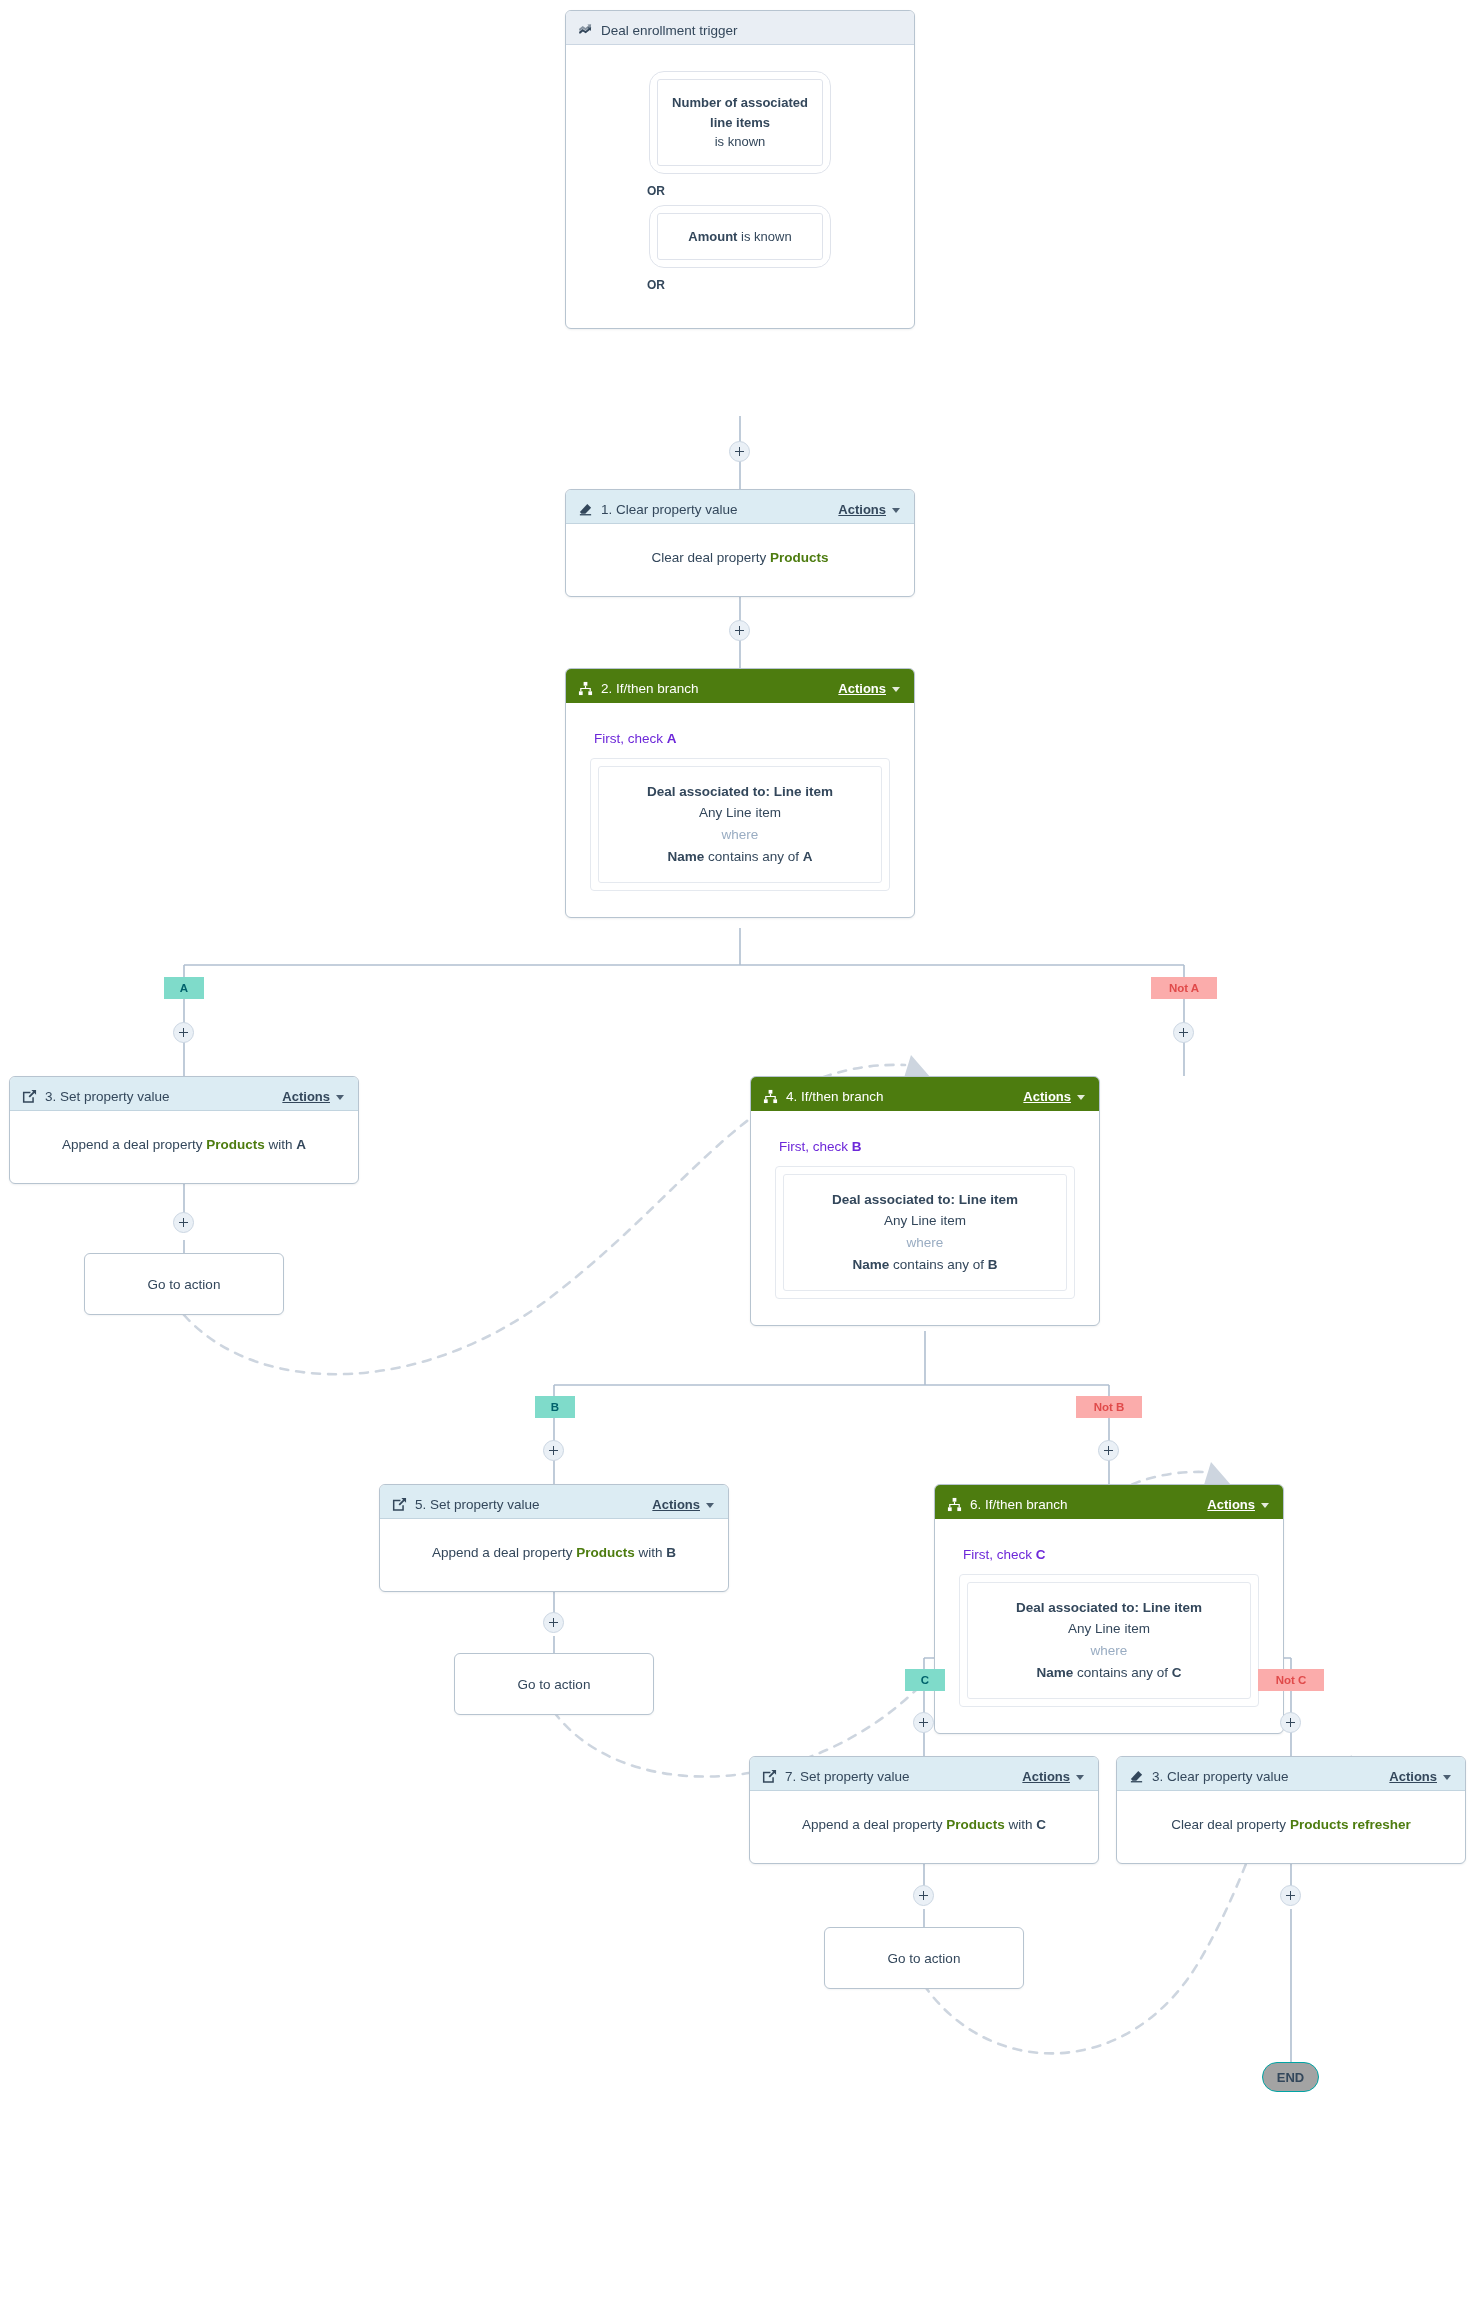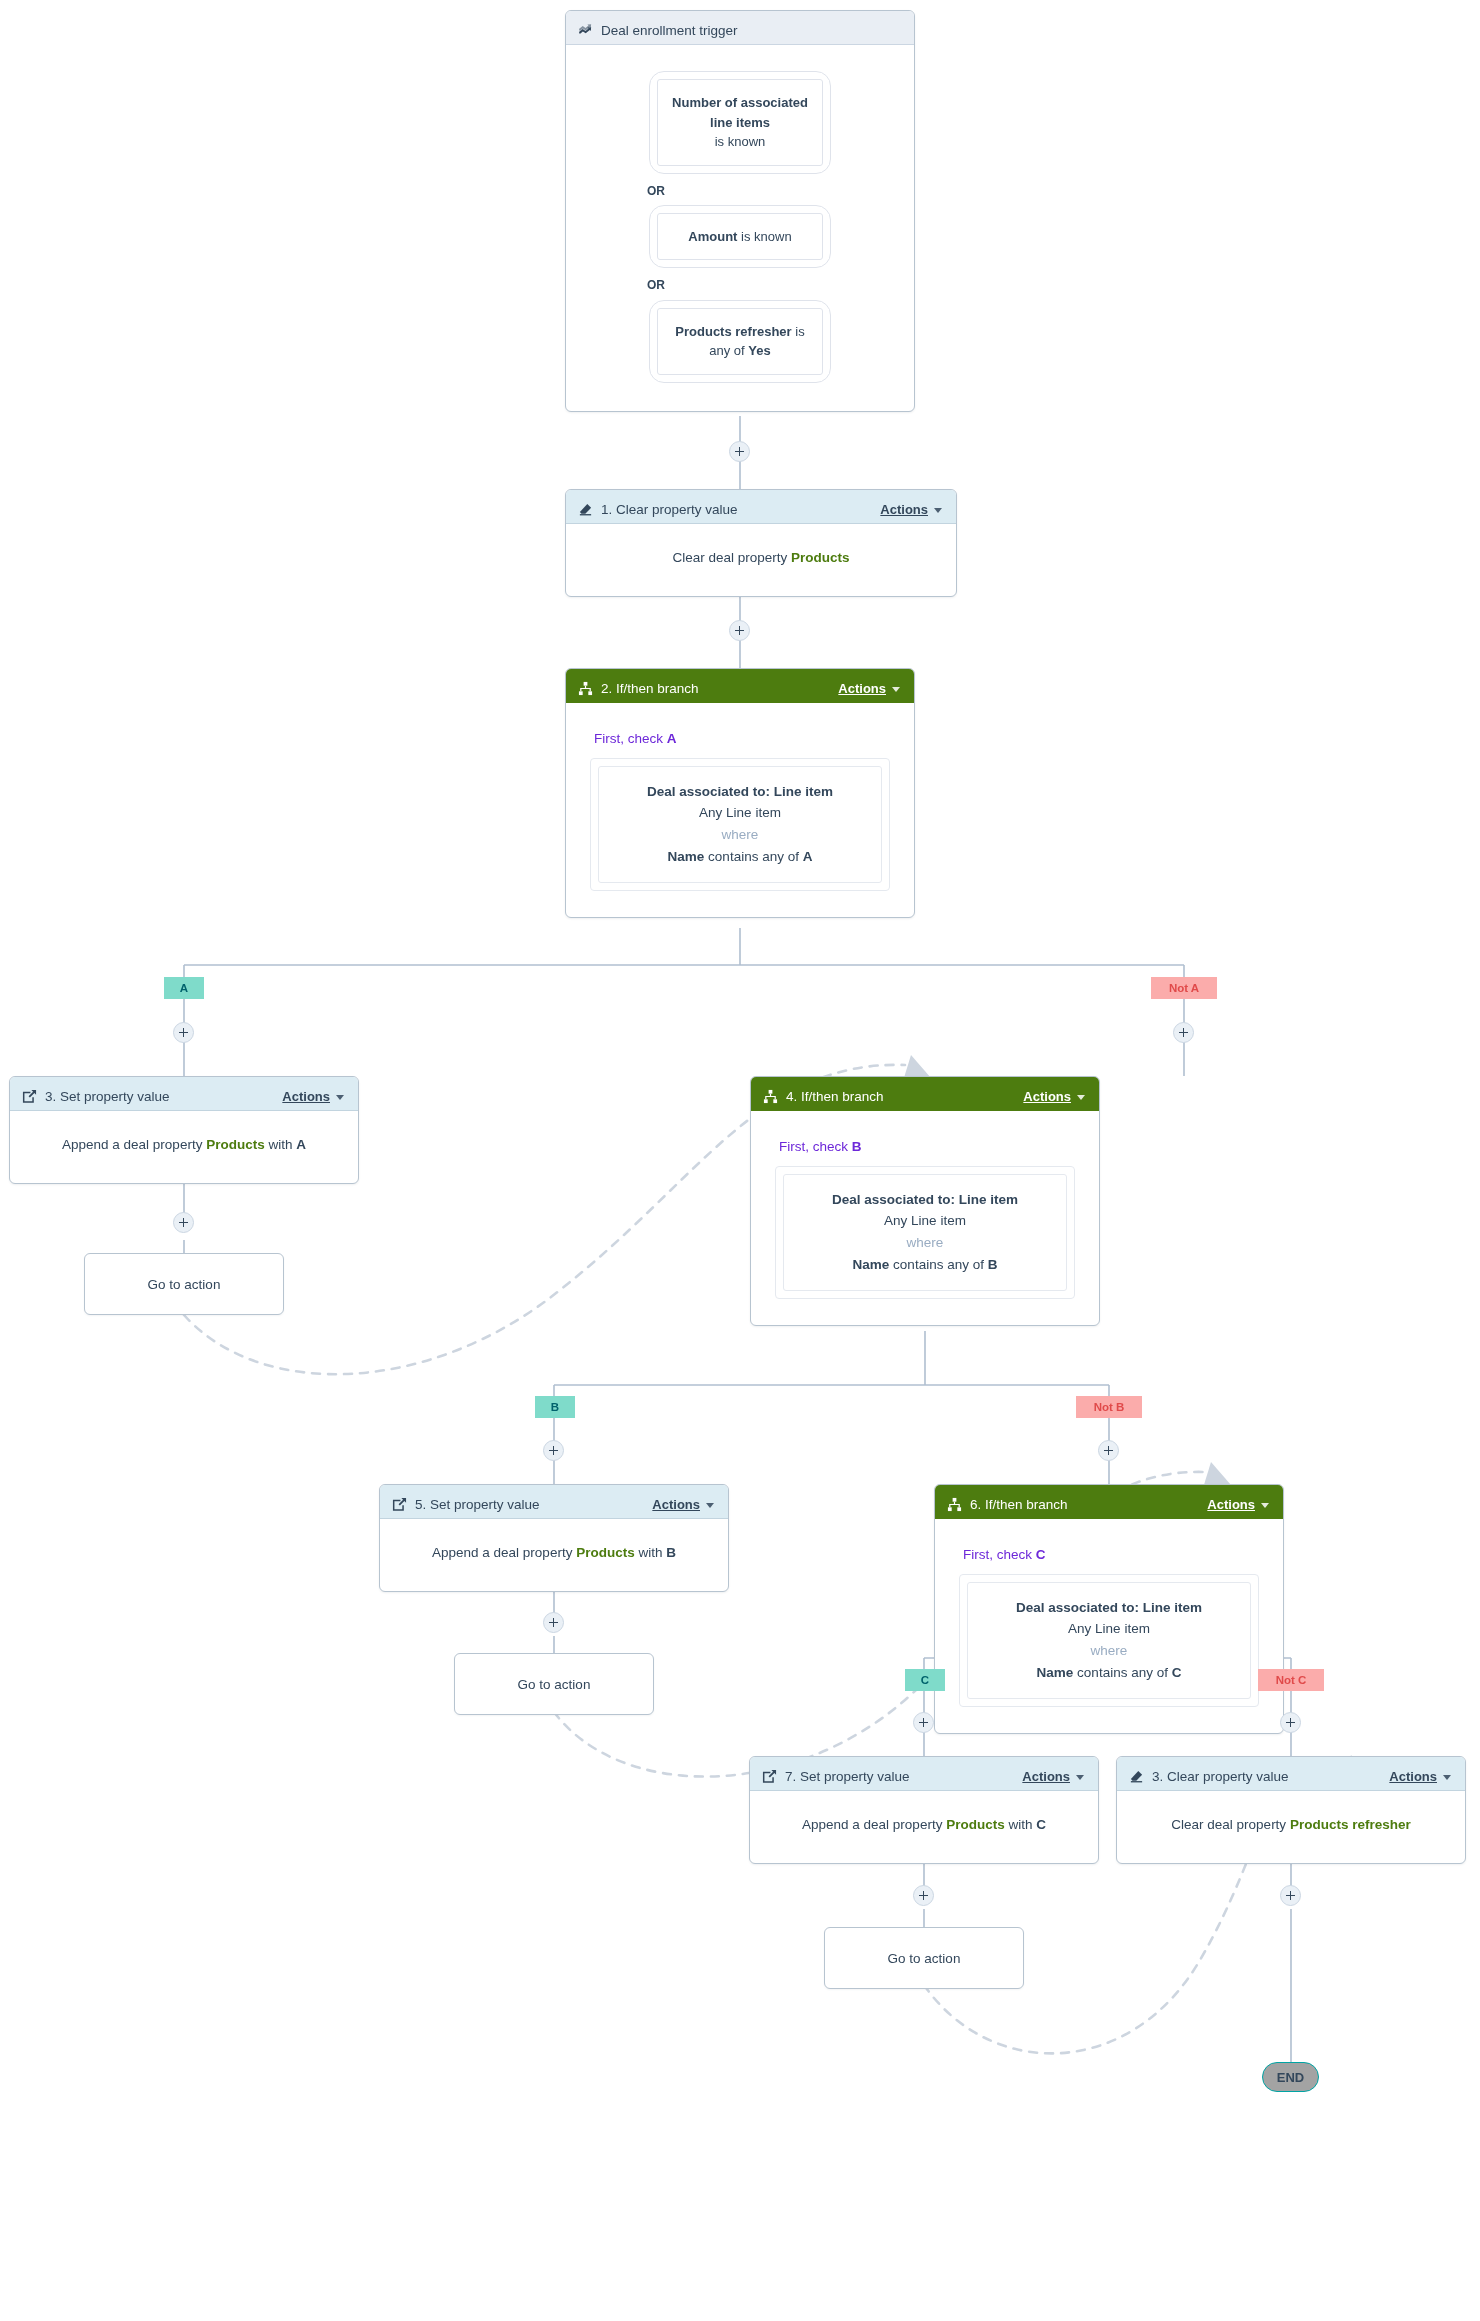--- a/index.html
+++ b/index.html
@@ -264,34 +264,27 @@
 
       <div class="trig-group">
         <div class="trig-inner">
           <b>Amount</b>
           <span>is known</span>
         </div>
       </div>
 
       <div class="or">OR</div>
 
-      <div class="trig-group">
-        <div class="trig-inner">
-          <b>Products refresher</b>
-          <span>is any of</span>
-          <b>Yes</b>
-        </div>
-      </div>
 
     </div>
   </div>
 
   <div class="plus" style="left:729px;top:441px;"></div>
 
-  <div class="card" style="left:565px;top:489px;width:392px;">
+  <div class="card" style="left:565px;top:489px;width:350px;">
     <div class="card-head head-light">
       <span class="ico">
         <svg width="15" height="15" viewBox="0 0 16 16">
             <path fill="#33475b" d="M9.9 2.1L14 6.2 7.8 12.4H3.7L2 10.7 9.9 2.1z"></path>
             <rect x="2" y="12.9" width="12" height="1.4" fill="#33475b"></rect>
           </svg>
       </span>
       <span class="head-title">1. Clear property value</span>
       <span class="head-spacer"></span>
       <span class="actions"><span>Actions</span><i class="caret"></i></span>

